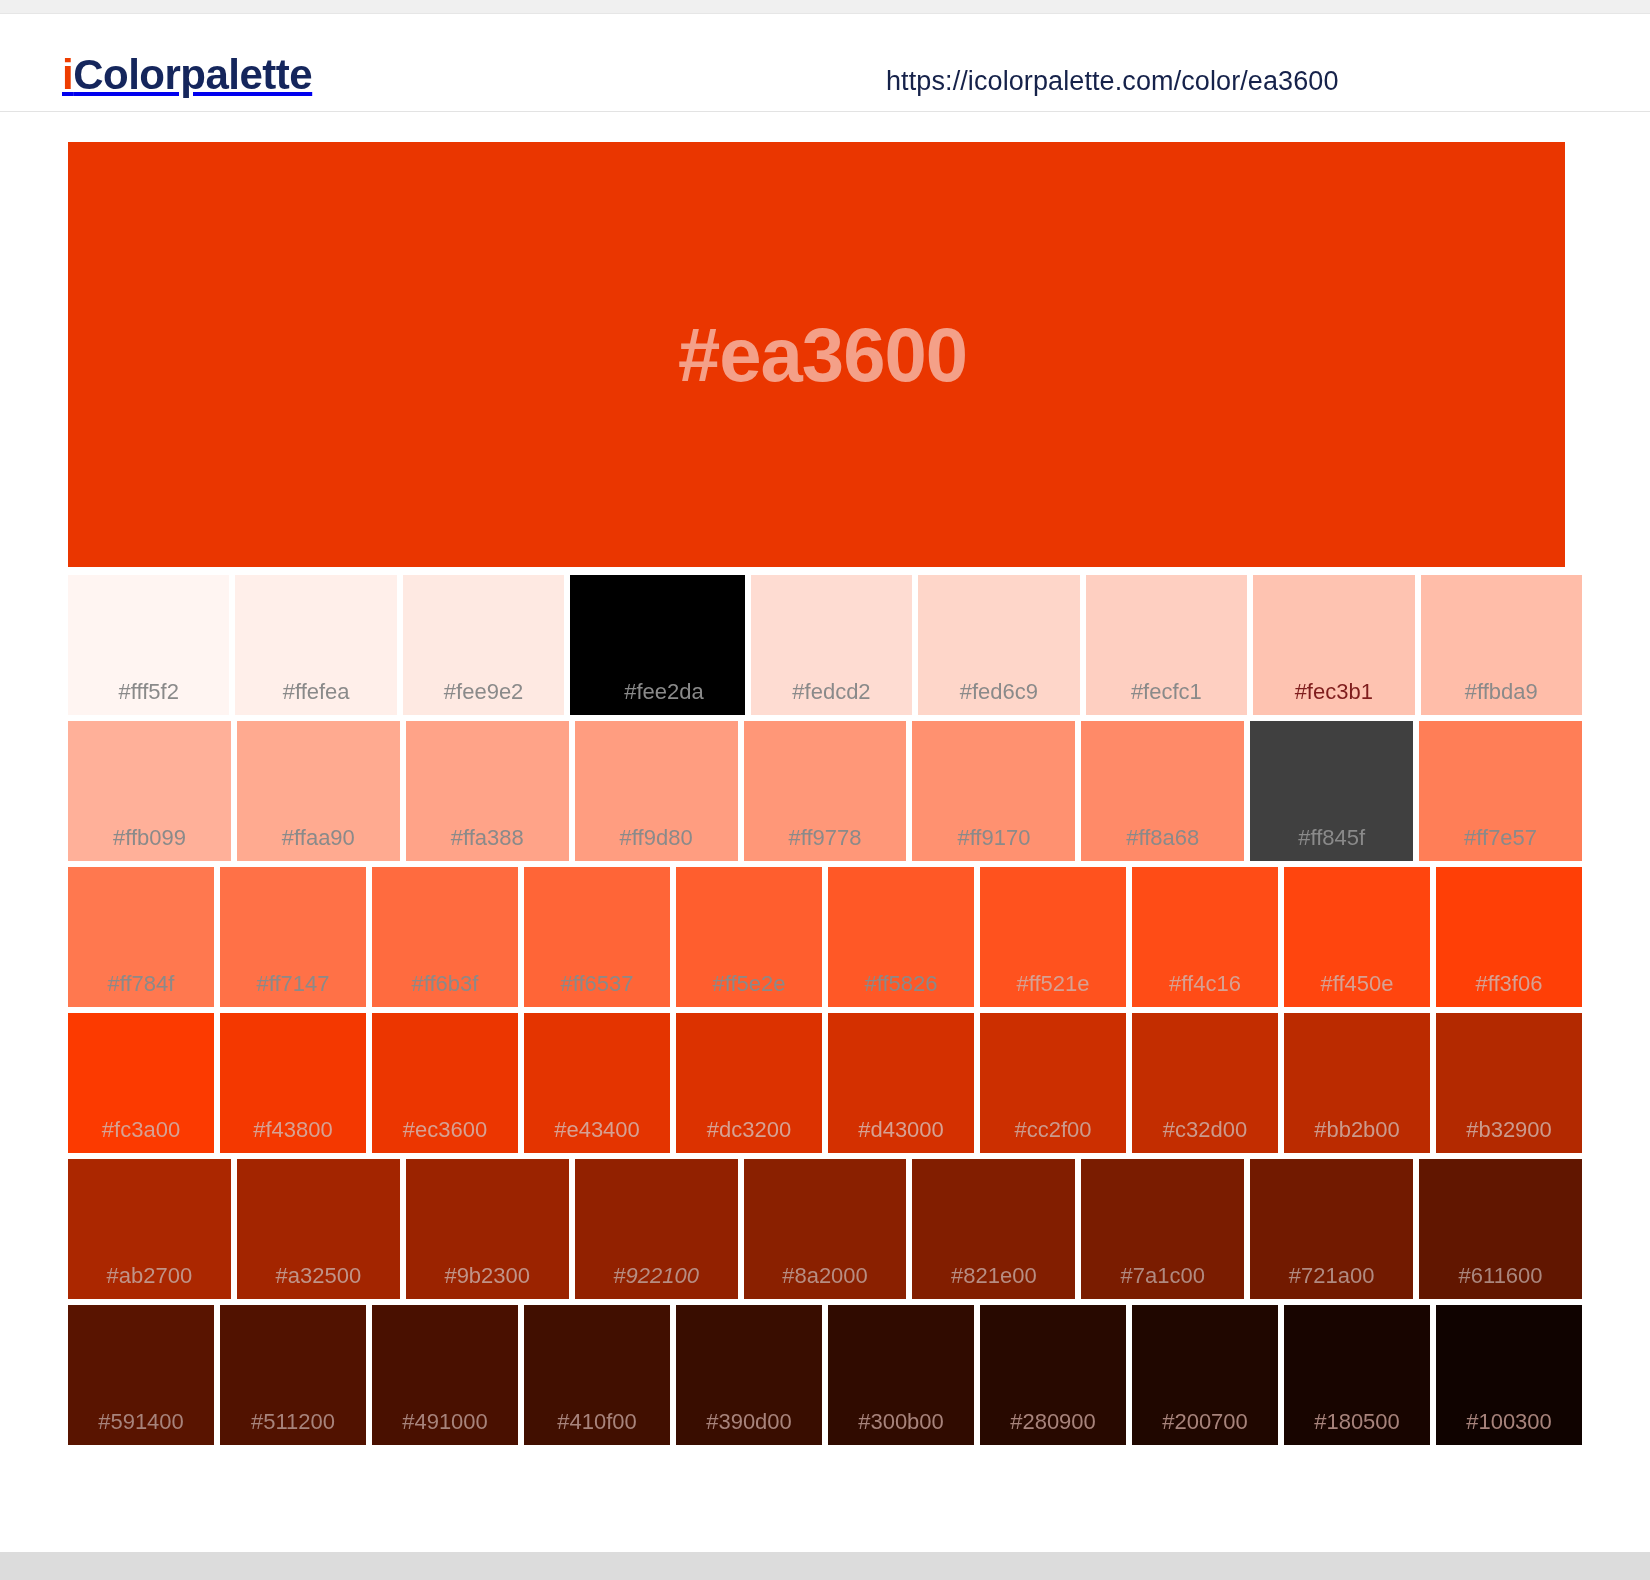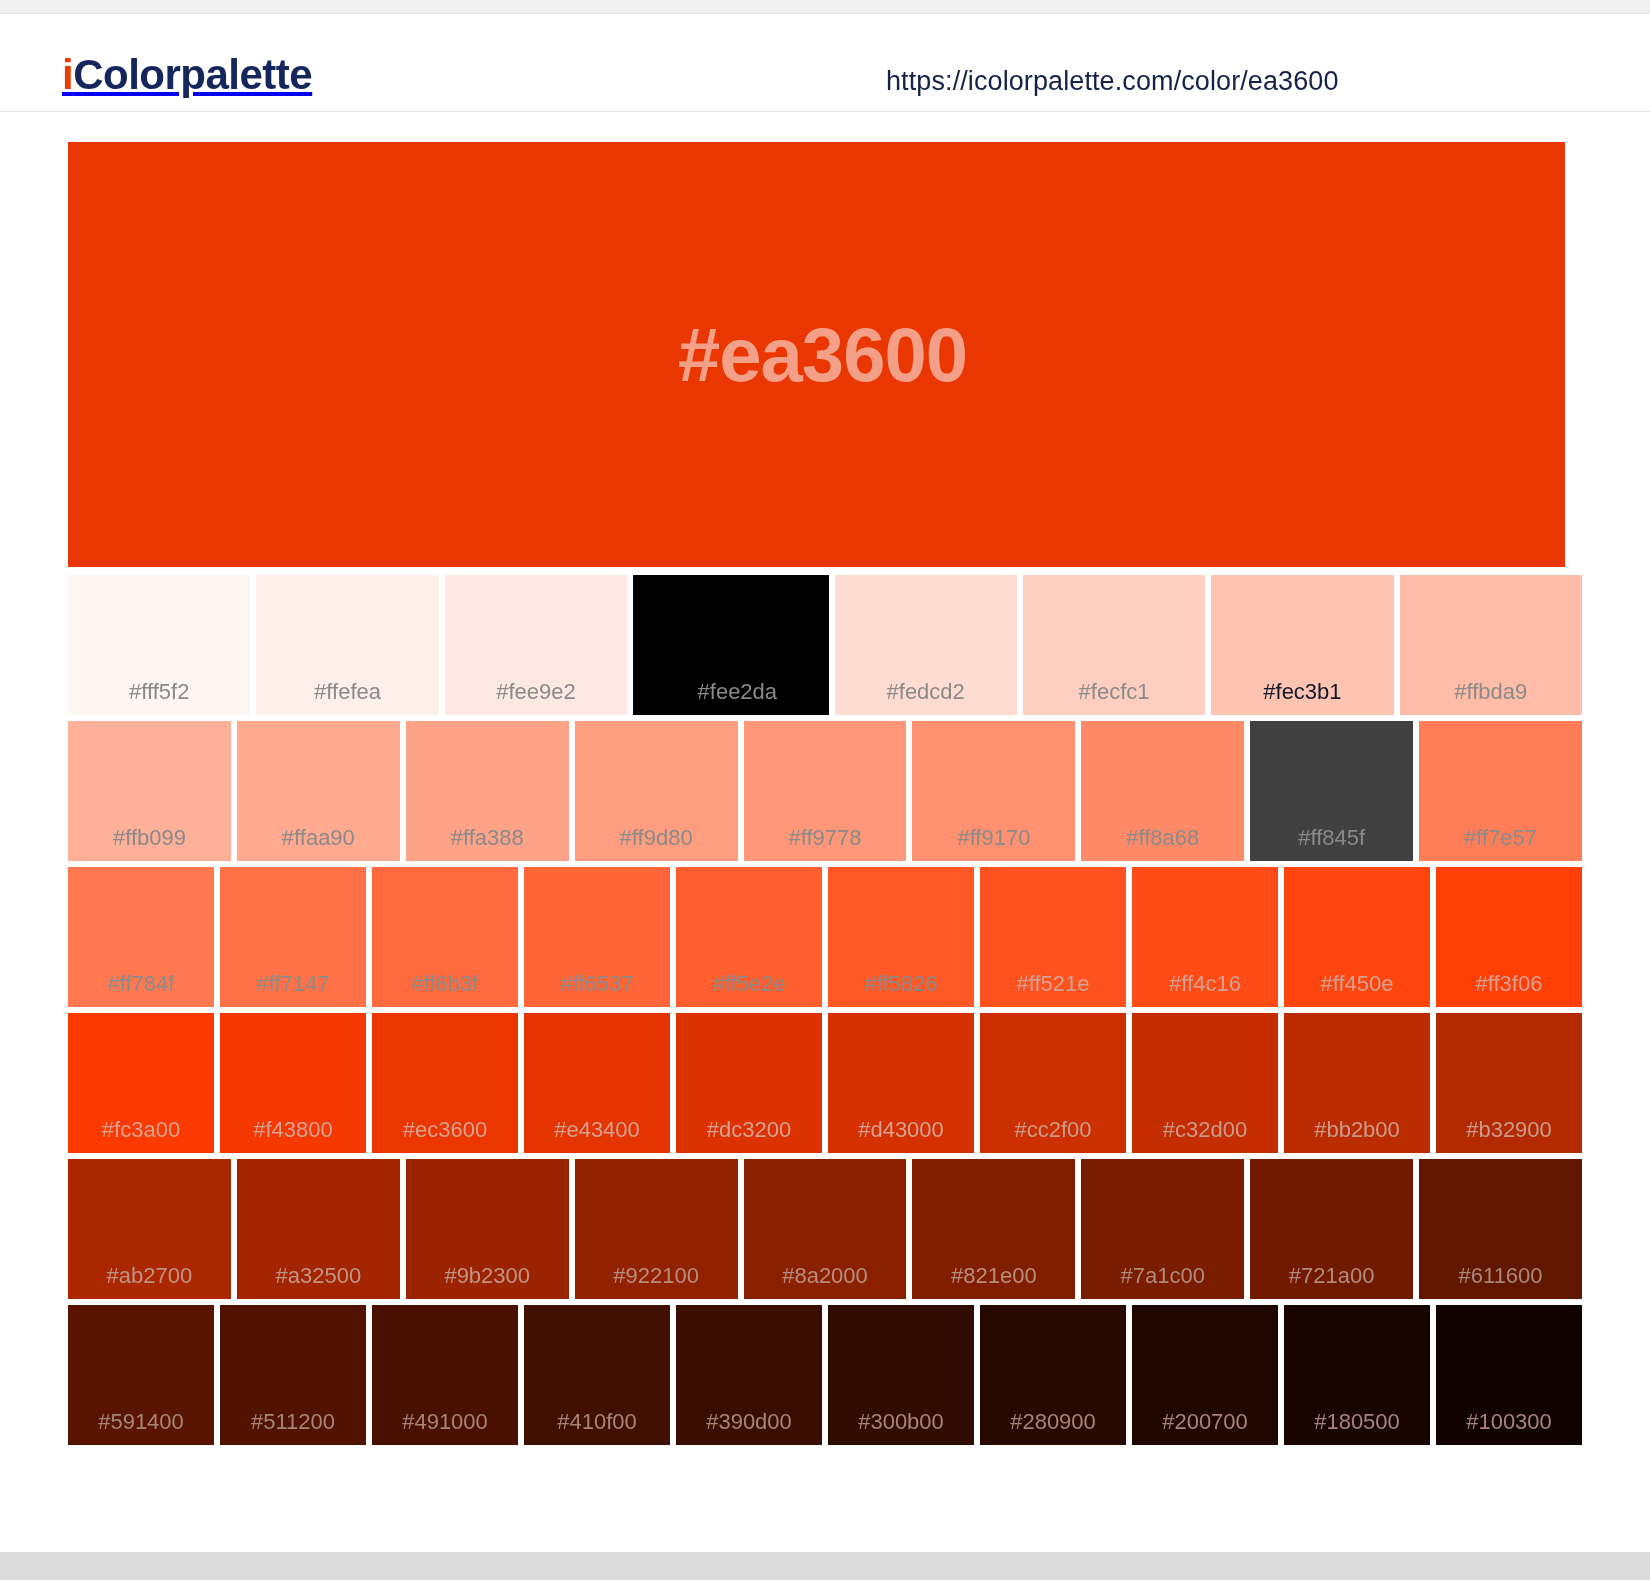--- a/index.html
+++ b/index.html
@@ -141,25 +141,28 @@
       </div>
       <div class="swatch" style="background: rgb(254, 233, 226);">
         <span class="swatch-label" style="color: rgb(138, 138, 138);">#fee9e2</span>
       </div>
       <div class="swatch" style="background: #000000; padding-left: 13px;">
         <span class="swatch-label" style="color: rgb(138, 138, 138);">#fee2da</span>
       </div>
       <div class="swatch" style="background: rgb(254, 220, 210);">
         <span class="swatch-label" style="color: rgb(138, 138, 138);">#fedcd2</span>
       </div>
+      <div class="swatch" style="background: rgb(254, 214, 201);">
+        <span class="swatch-label" style="color: rgb(138, 138, 138);">#fed6c9</span>
+      </div>
       <div class="swatch" style="background: rgb(254, 207, 193);">
         <span class="swatch-label" style="color: rgb(138, 138, 138);">#fecfc1</span>
       </div>
       <div class="swatch" style="background: rgb(254, 195, 177);">
-        <span class="swatch-label" style="color: #0f172a;">#fec3b1</span>
+        <span class="swatch-label" style="color: #7f1d1d;">#fec3b1</span>
       </div>
       <div class="swatch" style="background: rgb(255, 189, 169);">
         <span class="swatch-label" style="color: rgb(138, 138, 138);">#ffbda9</span>
       </div>
     </div>
     <div class="palette-row">
       <div class="swatch" style="background: rgb(255, 176, 153);">
         <span class="swatch-label" style="color: rgb(138, 138, 138);">#ffb099</span>
       </div>
       <div class="swatch" style="background: rgb(255, 170, 144);">
@@ -254,21 +257,21 @@
     <div class="palette-row">
       <div class="swatch" style="background: rgb(171, 39, 0);">
         <span class="swatch-label" style="color: rgb(192, 147, 135);">#ab2700</span>
       </div>
       <div class="swatch" style="background: rgb(163, 37, 0);">
         <span class="swatch-label" style="color: rgb(192, 147, 135);">#a32500</span>
       </div>
       <div class="swatch" style="background: rgb(155, 35, 0);">
         <span class="swatch-label" style="color: rgb(192, 147, 135);">#9b2300</span>
       </div>
-      <div class="swatch" style="background: rgb(146, 33, 0);">
+      <div class="swatch" style="background: rgb(146, 33, 0); font-style: italic;">
         <span class="swatch-label" style="color: rgb(183, 141, 130);">#922100</span>
       </div>
       <div class="swatch" style="background: rgb(138, 32, 0);">
         <span class="swatch-label" style="color: rgb(183, 141, 130);">#8a2000</span>
       </div>
       <div class="swatch" style="background: rgb(130, 30, 0);">
         <span class="swatch-label" style="color: rgb(183, 141, 130);">#821e00</span>
       </div>
       <div class="swatch" style="background: rgb(122, 28, 0);">
         <span class="swatch-label" style="color: rgb(176, 138, 128);">#7a1c00</span>

